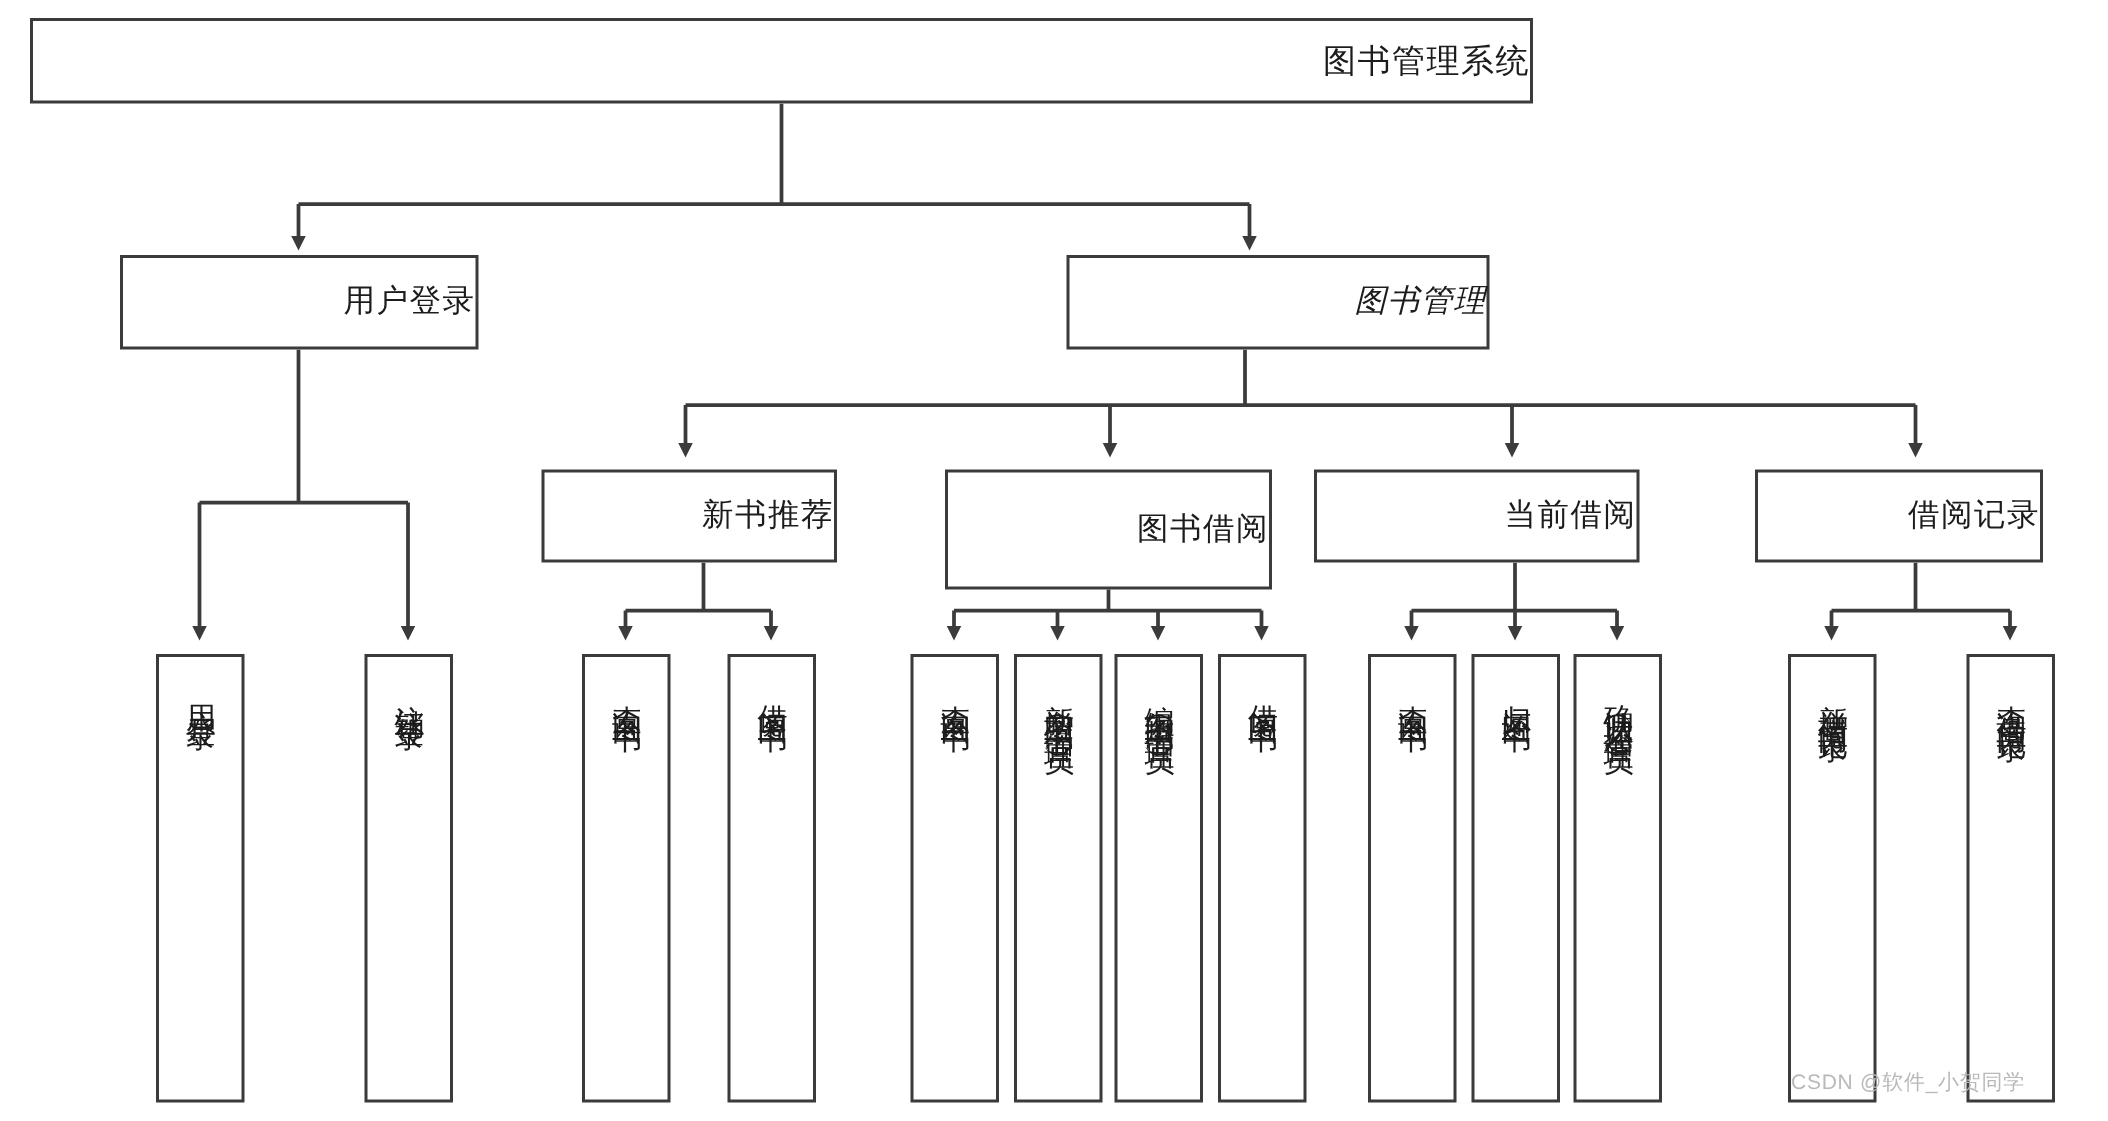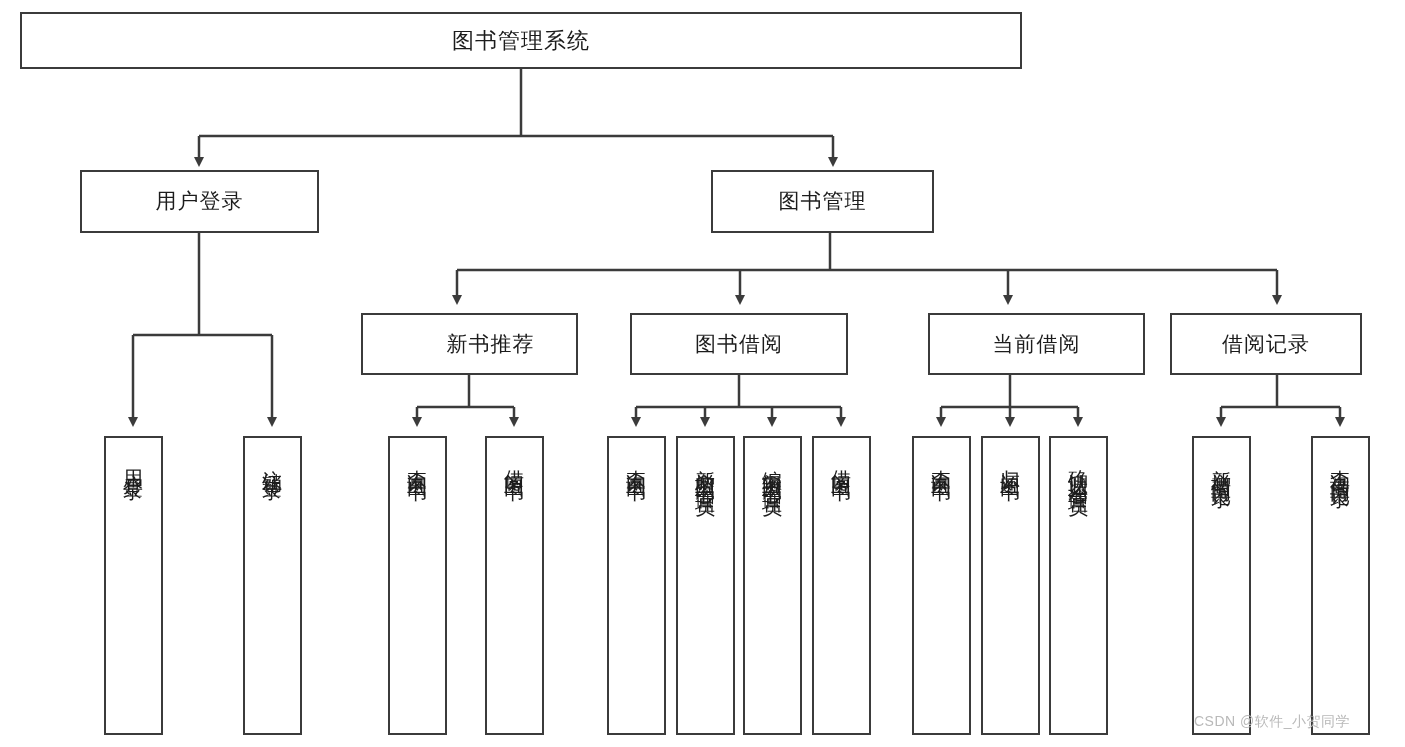--- a/index.html
+++ b/index.html
@@ -34,20 +34,21 @@
     display: flex;
     align-items: center;
     justify-content: center;
     color: #1c1c1c;
     line-height: 1.18;
   }
   .node.horiz {
     font-size: 21px;
     letter-spacing: 1px;
     text-align: center;
+    justify-content: flex-end;
   }
   .node.vert {
     font-size: 20px;
     letter-spacing: 1px;
     align-items: flex-start;
     padding-top: 16px;
   }
   .node.vert .vtext {
     writing-mode: vertical-rl;
     text-orientation: upright;
@@ -124,33 +125,33 @@
   </svg>
 
   <div class="node horiz title" style="left:20px; top:12px; width:1002px; height:57px;">
     <span>图书管理系统</span>
   </div>
 
   <div class="node horiz" style="left:80px; top:170px; width:239px; height:63px;">
     <span>用户登录</span>
   </div>
 
-  <div class="node horiz" style="left:711px; top:170px; width:223px; height:63px;">
+  <div class="node horiz" style="left:711px; top:170px; width:282px; height:63px;font-style:italic;">
     <span>图书管理</span>
   </div>
 
-  <div class="node horiz" style="left:361px; top:313px; width:217px; height:62px;padding-left:42px;">
+  <div class="node horiz" style="left:361px; top:313px; width:197px; height:62px;padding-left:42px;">
     <span>新书推荐</span>
   </div>
 
-  <div class="node horiz" style="left:630px; top:313px; width:218px; height:62px;">
+  <div class="node horiz" style="left:630px; top:313px; width:218px; height:80px;">
     <span>图书借阅</span>
   </div>
 
-  <div class="node horiz" style="left:928px; top:313px; width:217px; height:62px;">
+  <div class="node horiz" style="left:876px; top:313px; width:217px; height:62px;">
     <span>当前借阅</span>
   </div>
 
   <div class="node horiz" style="left:1170px; top:313px; width:192px; height:62px;">
     <span>借阅记录</span>
   </div>
 
   <div class="node vert" style="left:104px; top:436px; width:59px; height:299px;">
     <span class="vtext">用户登录</span>
   </div>

